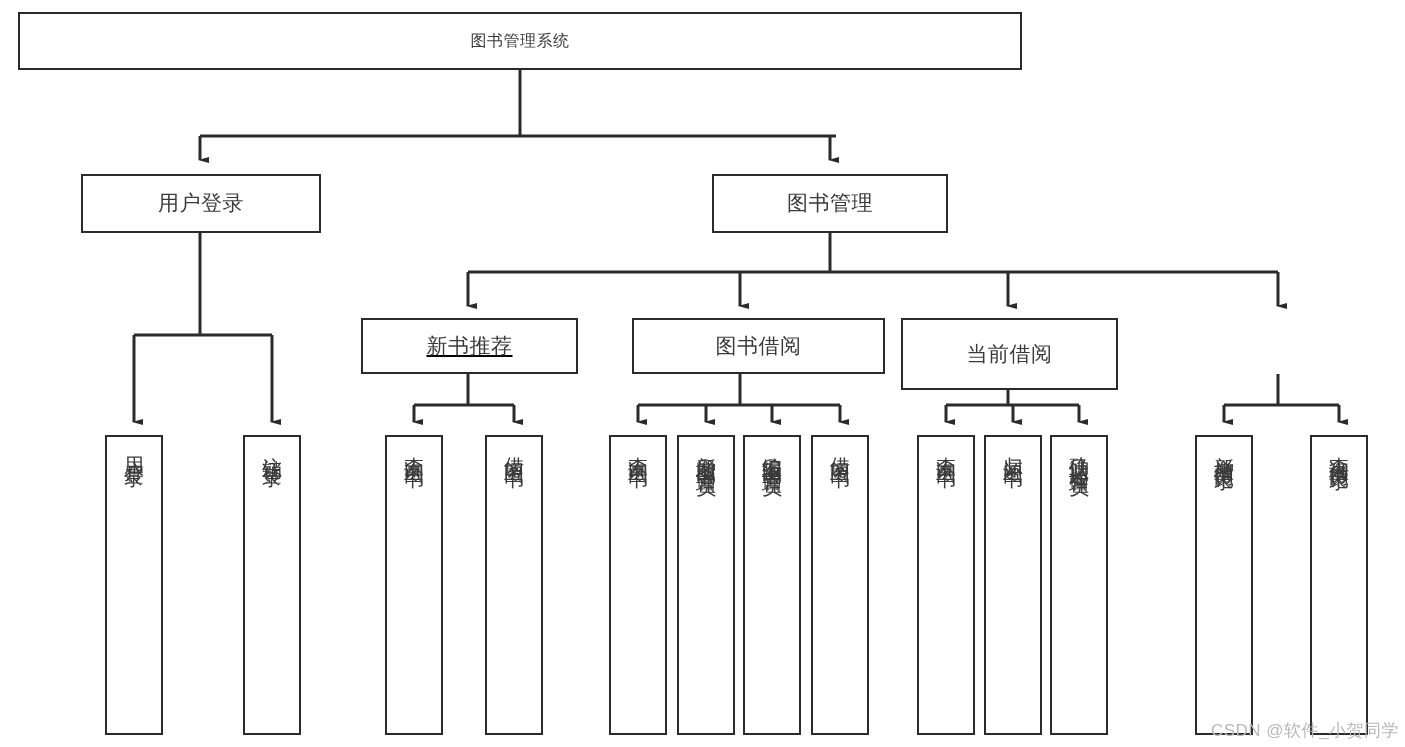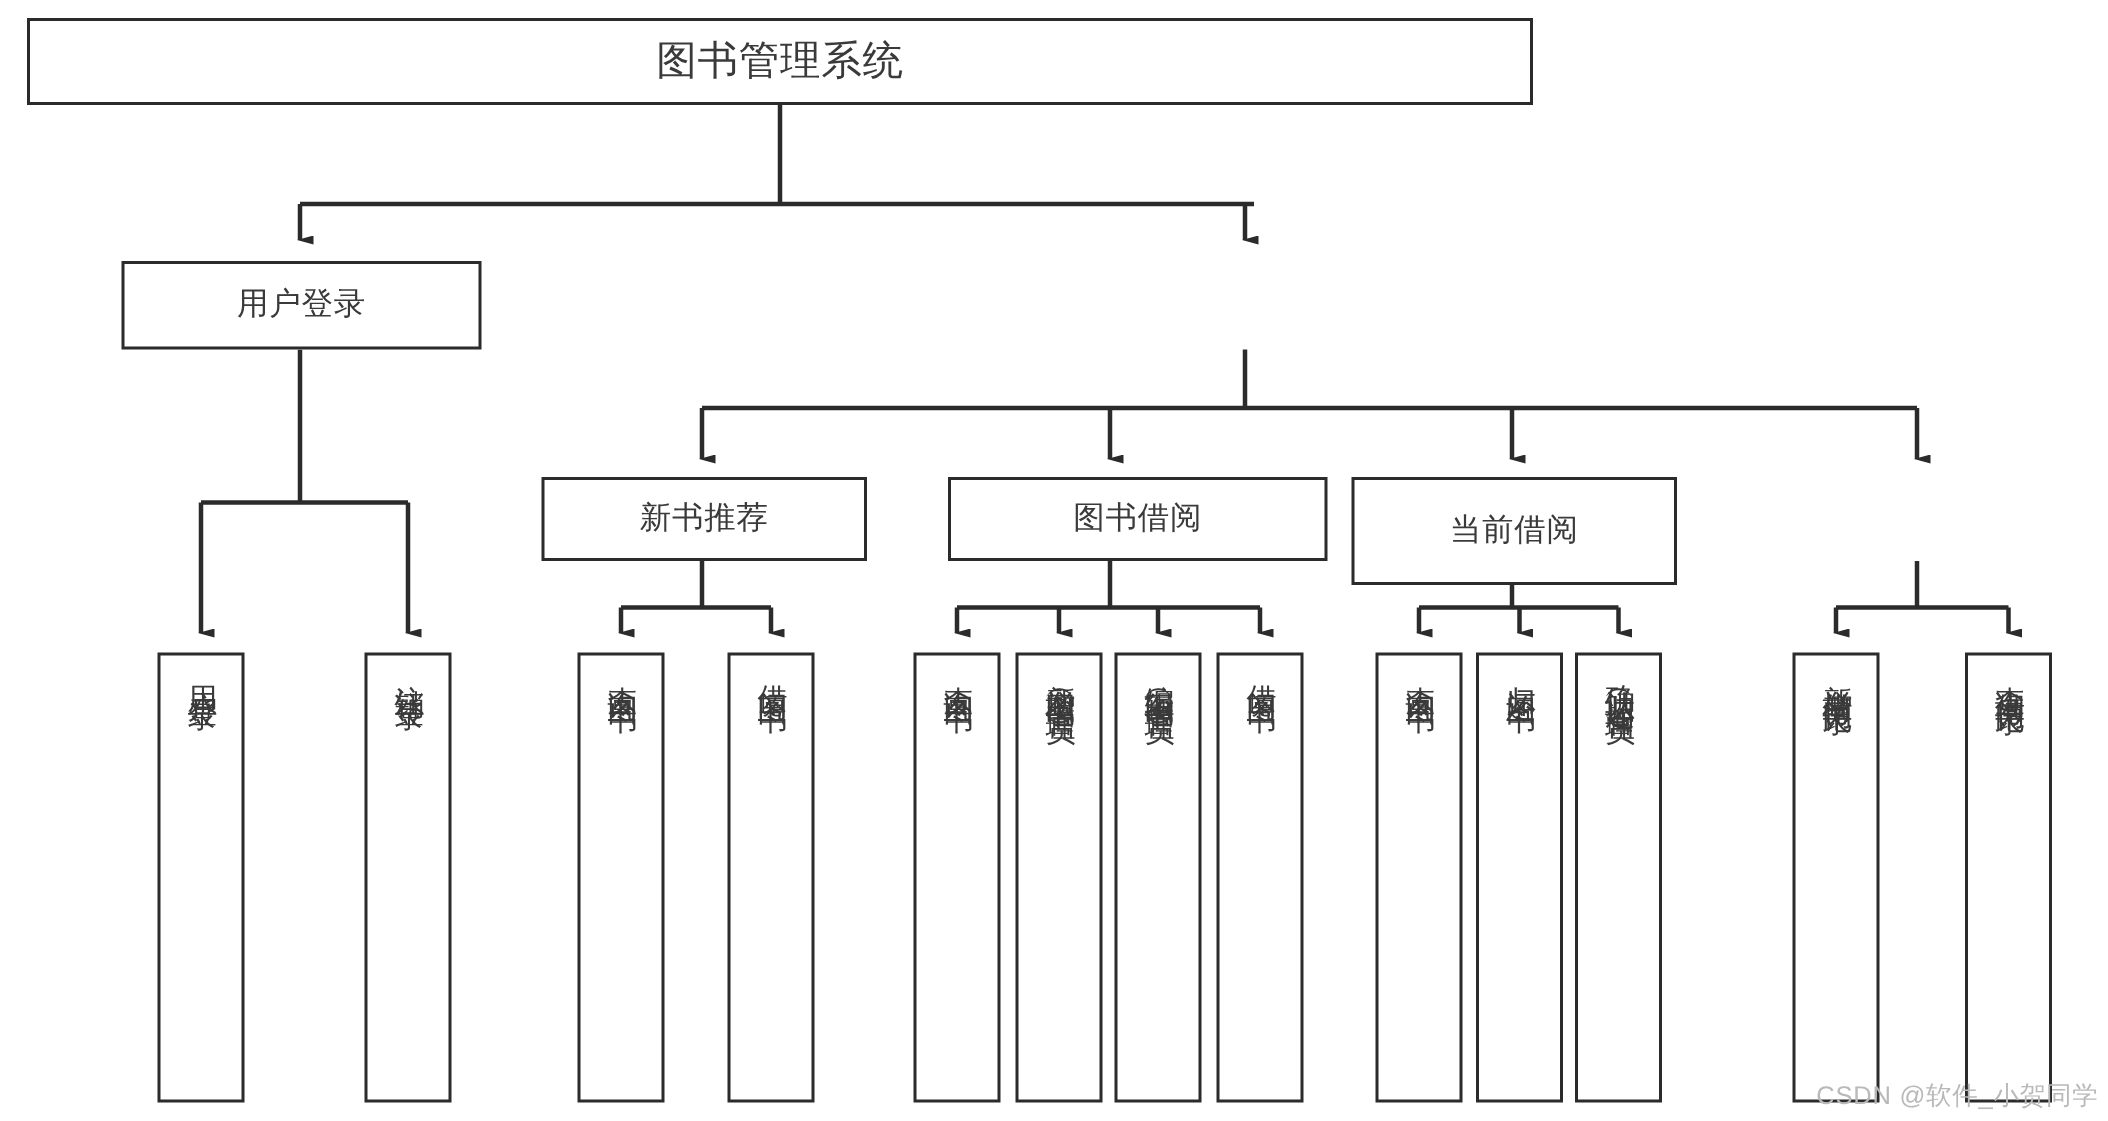--- a/index.html
+++ b/index.html
@@ -37,21 +37,21 @@
     z-index: 2;
   }
   .node .node-label {
     color: #3a3a3a;
     font-size: 21px;
     line-height: 1.18;
     letter-spacing: 0.5px;
     white-space: nowrap;
     text-align: center;
   }
-  .node.root .node-label { font-size: 27px; }
+  .node.root .node-label { font-size: 16px; }
   .node.level1 .node-label { font-size: 21px; }
   .node.level2 .node-label { font-size: 21px; }
   
   .node.leaf {
     align-items: flex-start;
     padding-top: 4px;
   }
   .node.leaf .node-label {
     writing-mode: vertical-rl;
     text-orientation: upright;
@@ -131,22 +131,25 @@
     </g>
   </svg>
 
   <div class="node root" style="left:18px; top:12px; width:1004px; height:58px;">
     <span class="node-label">图书管理系统</span>
   </div>
 
   <div class="node level1" style="left:81px; top:174px; width:240px; height:59px;">
     <span class="node-label">用户登录</span>
   </div>
-
-  <div class="node level2" style="left:361px; top:318px; width:217px; height:56px;">
+  <div class="node level1" style="left:712px; top:174px; width:236px; height:59px;">
+    <span class="node-label">图书管理</span>
+  </div>
+
+  <div class="node level2" style="left:361px; top:318px; width:217px; height:56px;text-decoration:underline;">
     <span class="node-label">新书推荐</span>
   </div>
   <div class="node level2" style="left:632px; top:318px; width:253px; height:56px;">
     <span class="node-label">图书借阅</span>
   </div>
   <div class="node level2" style="left:901px; top:318px; width:217px; height:72px;">
     <span class="node-label">当前借阅</span>
   </div>
 
   <div class="node leaf" style="left:105px; top:435px; width:58px; height:300px;">

